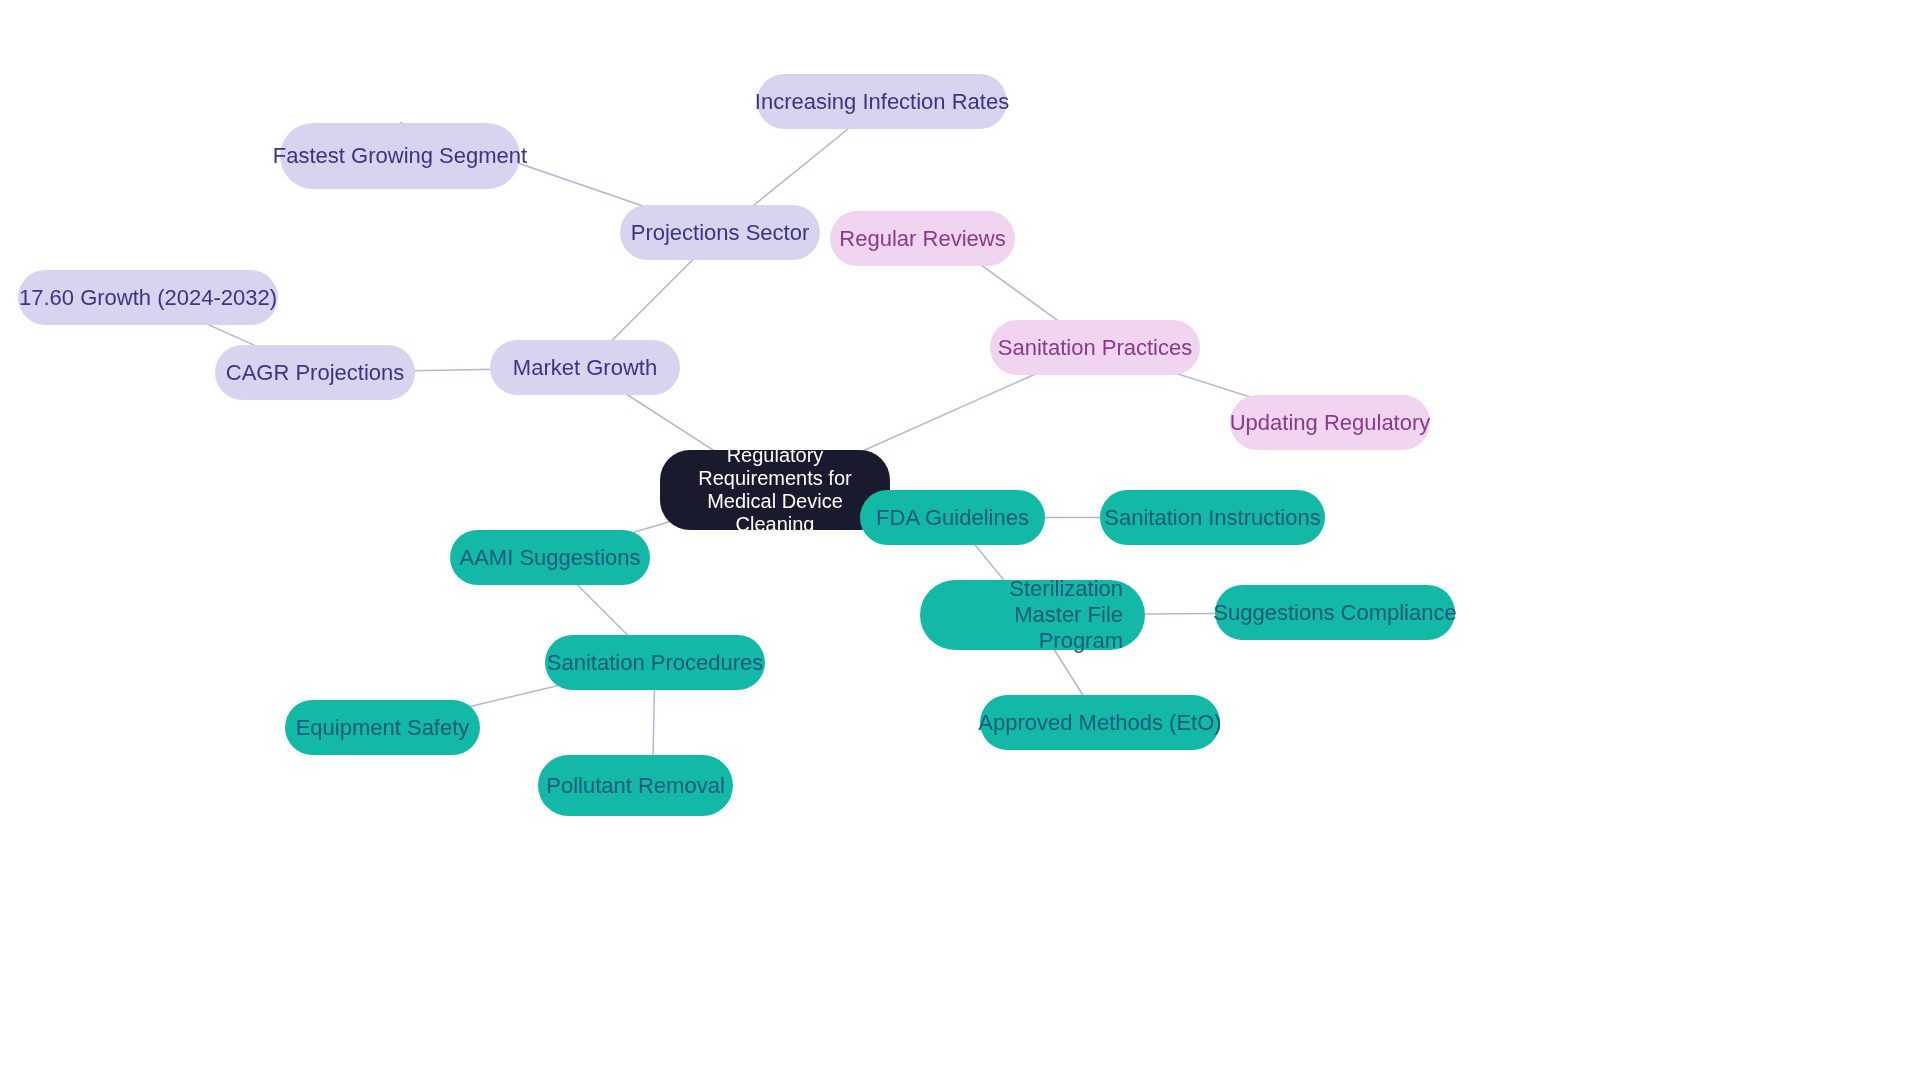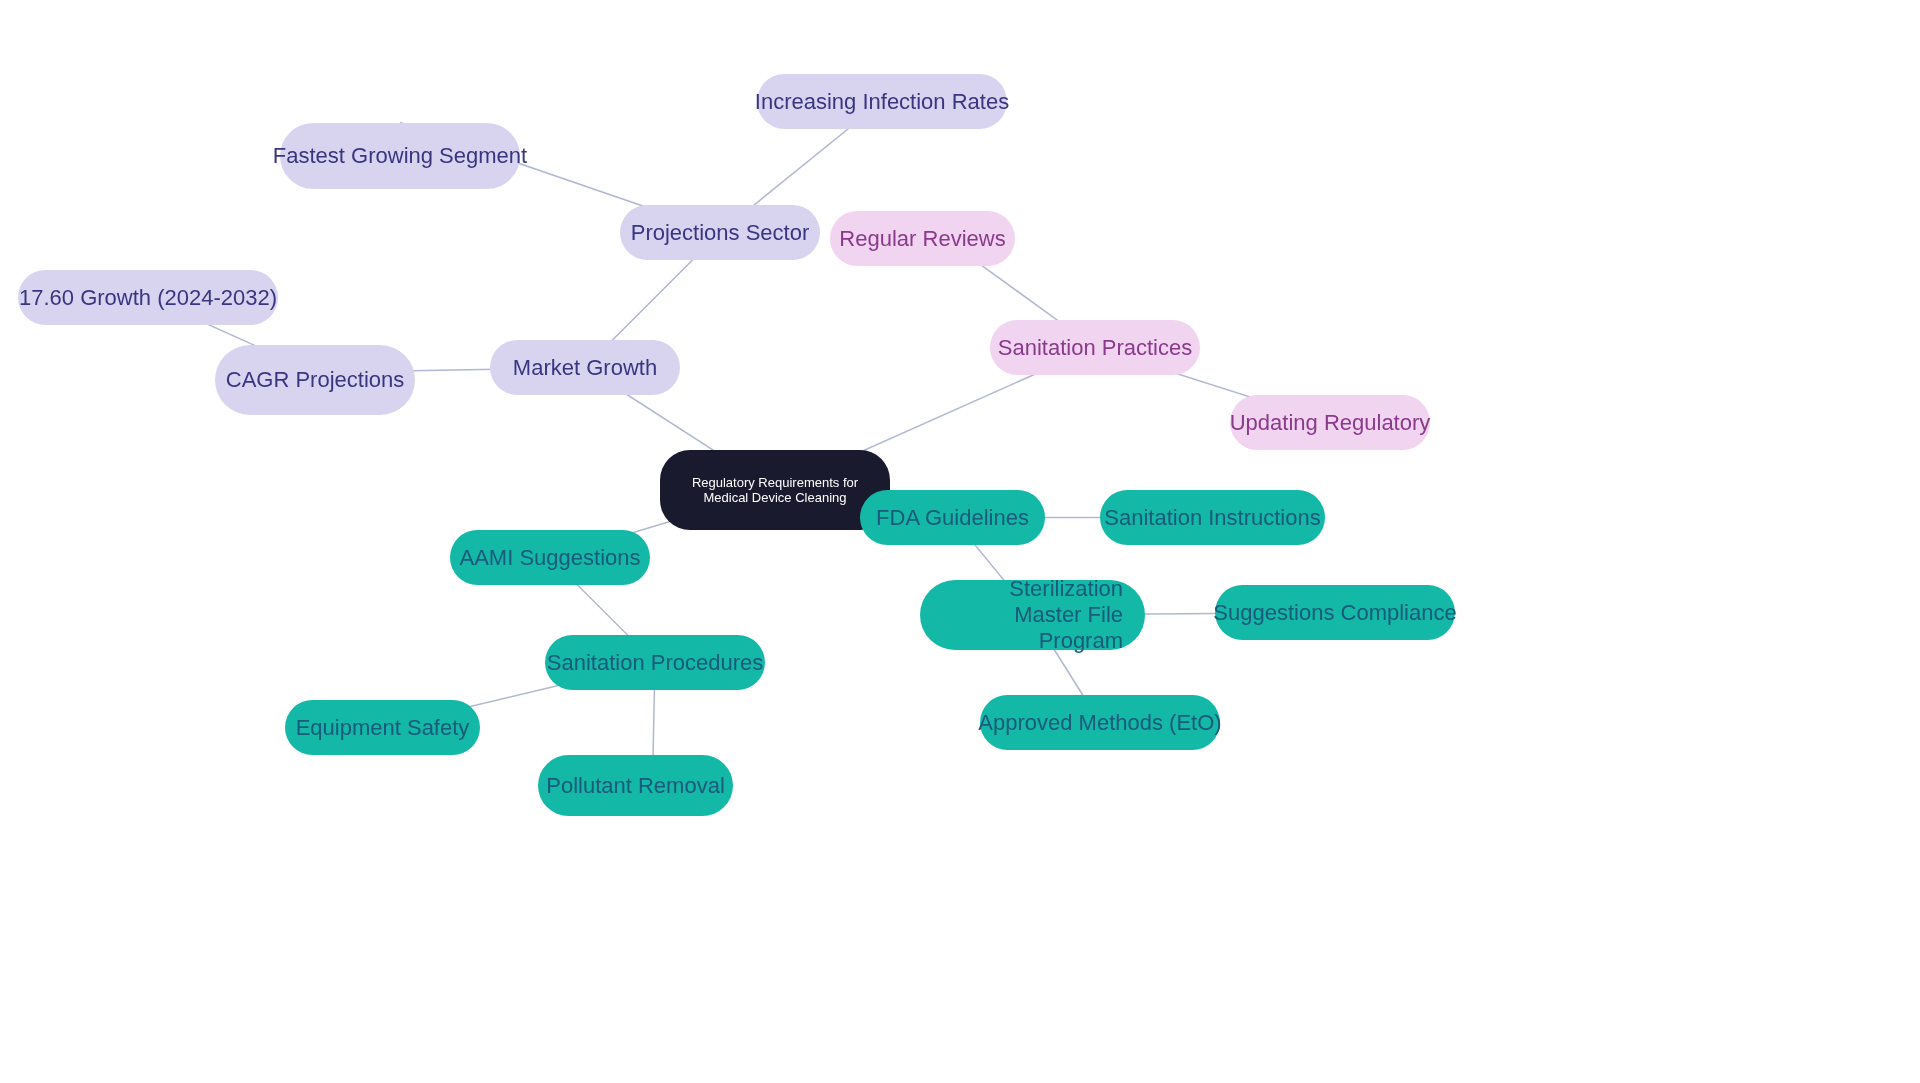--- a/index.html
+++ b/index.html
@@ -31,21 +31,21 @@
       justify-content: center;
       text-align: center;
       font-size: 22px;
       padding: 22px 22px;
       cursor: pointer;
       white-space: nowrap;
     }
     .node-center {
       background: #1a1a2e;
       color: #ffffff;
-      font-size: 13px;
+      font-size: 20px;
       font-weight: 500;
       border-radius: 30px;
       white-space: normal;
       width: 230px;
       padding: 18px 28px;
     }
     .node-purple {
       background: #d8d4f0;
       color: #3a3580;
       border: none;
@@ -85,21 +85,21 @@
       <line x1="655" y1="662.5" x2="382.5" y2="727.5" stroke="#b0b8d0" stroke-width="1.5"></line>
       <line x1="655" y1="662.5" x2="652.5" y2="782.5" stroke="#b0b8d0" stroke-width="1.5"></line>
     </svg>
   <div id="nodes-layer">
       <div class="node node-center" style="left: 660px; top: 450px; width: 230px; height: 80px;">Regulatory Requirements for
 Medical Device Cleaning</div>
       <div class="node node-purple" style="left: 757px; top: 74px; width: 250px; height: 55px; min-height: 48px;">Increasing Infection Rates</div>
       <div class="node node-purple" style="left: 280px; top: 107px; width: 240px; height: 66px; min-height: 48px; margin-top: 16px;">Fastest Growing Segment</div>
       <div class="node node-purple" style="left: 620px; top: 205px; width: 200px; height: 55px; min-height: 48px;">Projections Sector</div>
       <div class="node node-purple" style="left: 490px; top: 340px; width: 190px; height: 55px; min-height: 48px;">Market Growth</div>
-      <div class="node node-purple" style="left: 215px; top: 345px; width: 200px; height: 70px; min-height: 48px;">CAGR Projections</div>
+      <div class="node node-purple" style="left: 215px; top: 345px; width: 200px; height: 55px; min-height: 48px;">CAGR Projections</div>
       <div class="node node-purple" style="left: 18px; top: 270px; width: 260px; height: 55px; min-height: 48px;">17.60 Growth (2024-2032)</div>
       <div class="node node-pink" style="left: 830px; top: 195px; width: 185px; height: 55px; min-height: 48px; margin-top: 16px;">Regular Reviews</div>
       <div class="node node-pink" style="left: 990px; top: 320px; width: 210px; height: 55px; min-height: 48px;">Sanitation Practices</div>
       <div class="node node-pink" style="left: 1230px; top: 395px; width: 200px; height: 55px; min-height: 48px;">Updating Regulatory</div>
       <div class="node node-blue" style="left: 860px; top: 490px; width: 185px; height: 55px; min-height: 48px;">FDA Guidelines</div>
       <div class="node node-blue" style="left: 1100px; top: 490px; width: 225px; height: 55px; min-height: 48px;">Sanitation Instructions</div>
       <div class="node node-blue" style="left: 920px; top: 580px; width: 225px; height: 70px; min-height: 48px; white-space: normal; text-align: right;">Sterilization Master File
 Program</div>
       <div class="node node-blue" style="left: 1215px; top: 585px; width: 240px; height: 55px; min-height: 48px;">Suggestions Compliance</div>
       <div class="node node-blue" style="left: 980px; top: 695px; width: 240px; height: 55px; min-height: 48px;">Approved Methods (EtO)</div>

